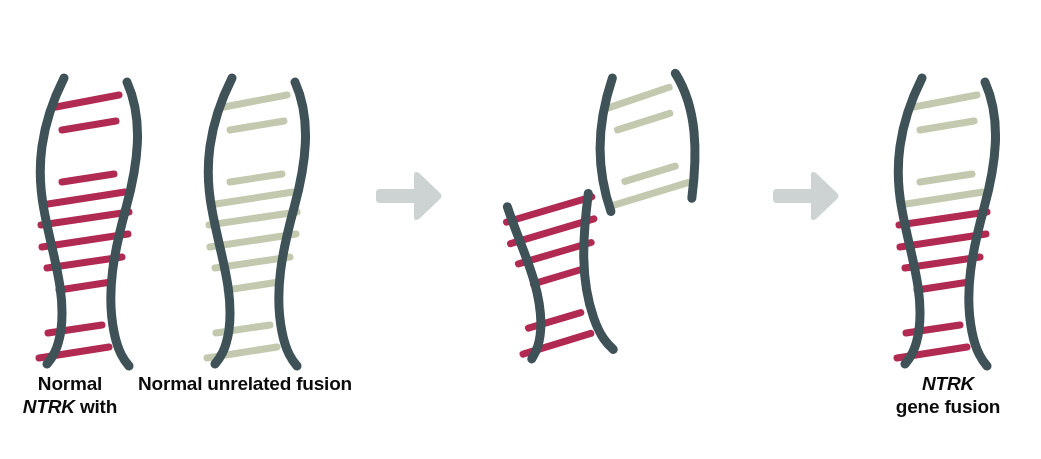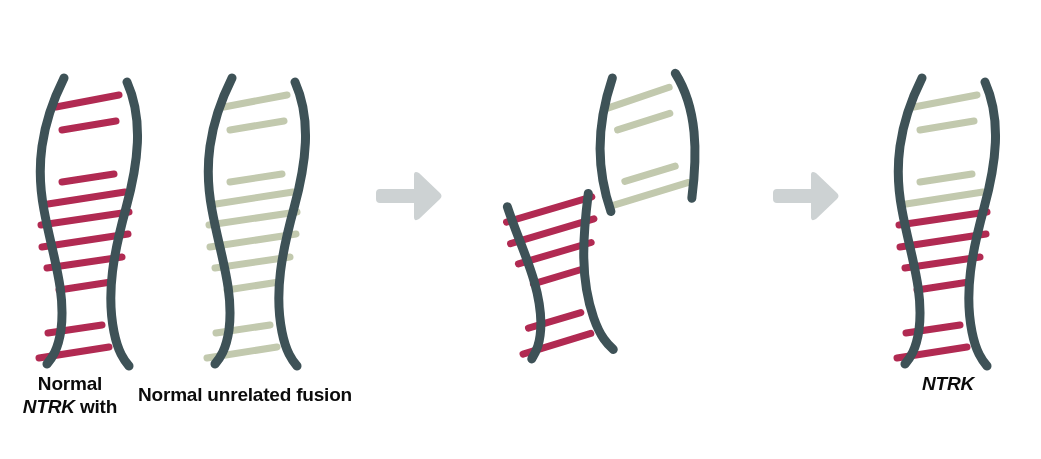--- a/index.html
+++ b/index.html
@@ -41,21 +41,21 @@
   }
   .caption .ital {
     font-style: italic;
   }
   .cap-line {
     display: block;
     white-space: nowrap;
   }
 
   #caption-normal-ntrk   { left: 0px;   top: 372px; width: 140px; }
-  #caption-partner       { left: 127px; top: 372px; width: 236px; margin-top: 11px; }
+  #caption-partner       { left: 127px; top: 372px; width: 236px; }
   #caption-breaks        { left: 425px; top: 372px; width: 390px; }
   #caption-fusion        { left: 855px; top: 372px; width: 186px; }
 
   svg { display: block; overflow: visible; }
 </style>
 </head>
 <body>
 
 <div id="diagram-root">
 
@@ -226,15 +226,16 @@
         <path d="M 113 14
                  C 130 52, 124 96, 112 140
                  C 100 184, 92 224, 100 264
                  C 104 284, 110 292, 115 298"></path>
       </g>
     </svg>
   </div>
 
   <div class="caption" id="caption-fusion">
     <span class="cap-line ital">NTRK</span>
+    <span class="cap-line">gene fusion</span>
   </div>
 
 </div>
 
 </body></html>

